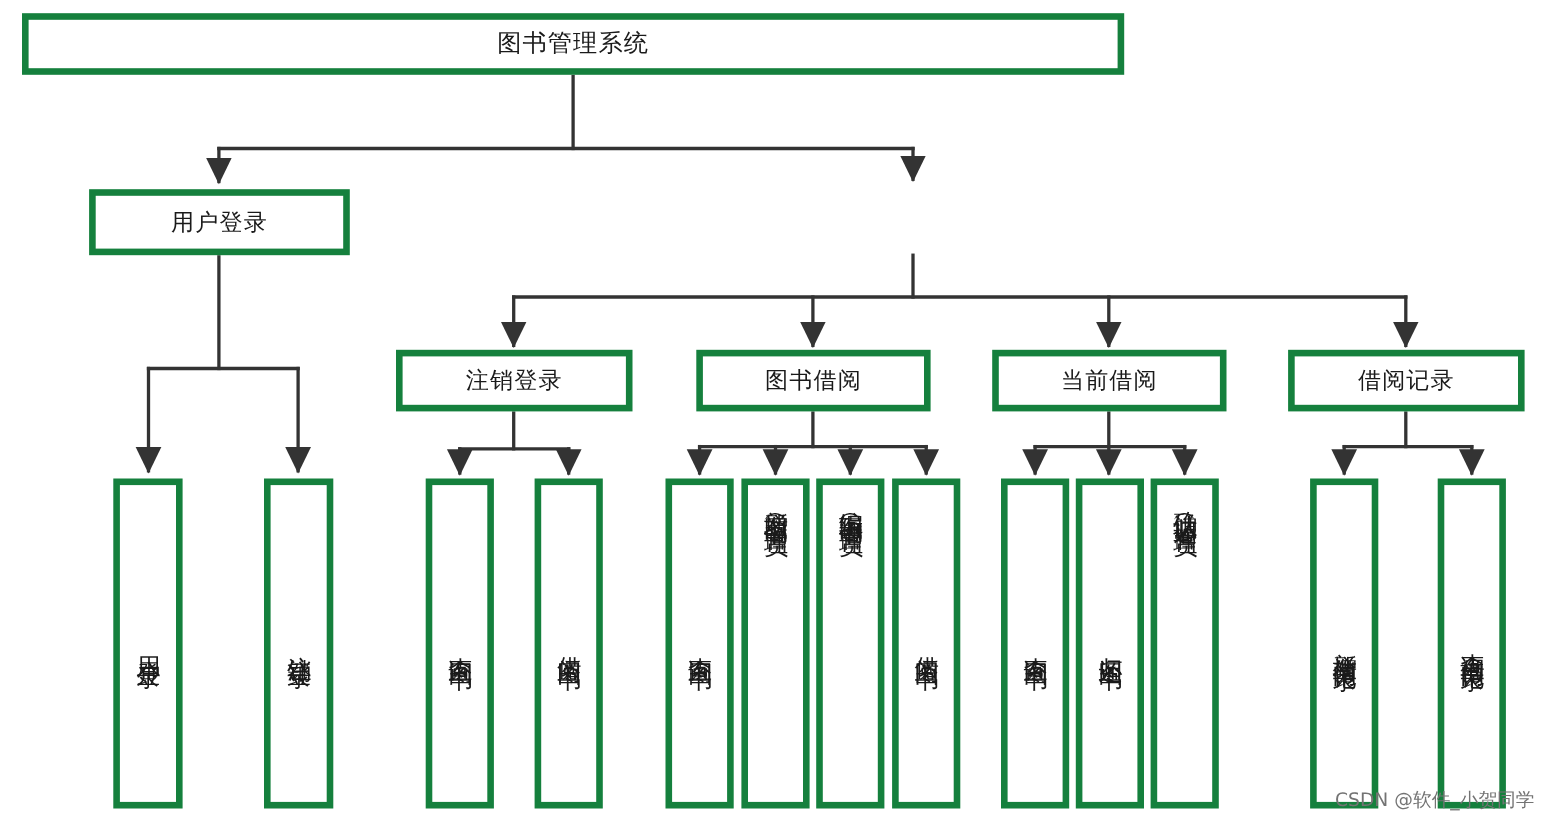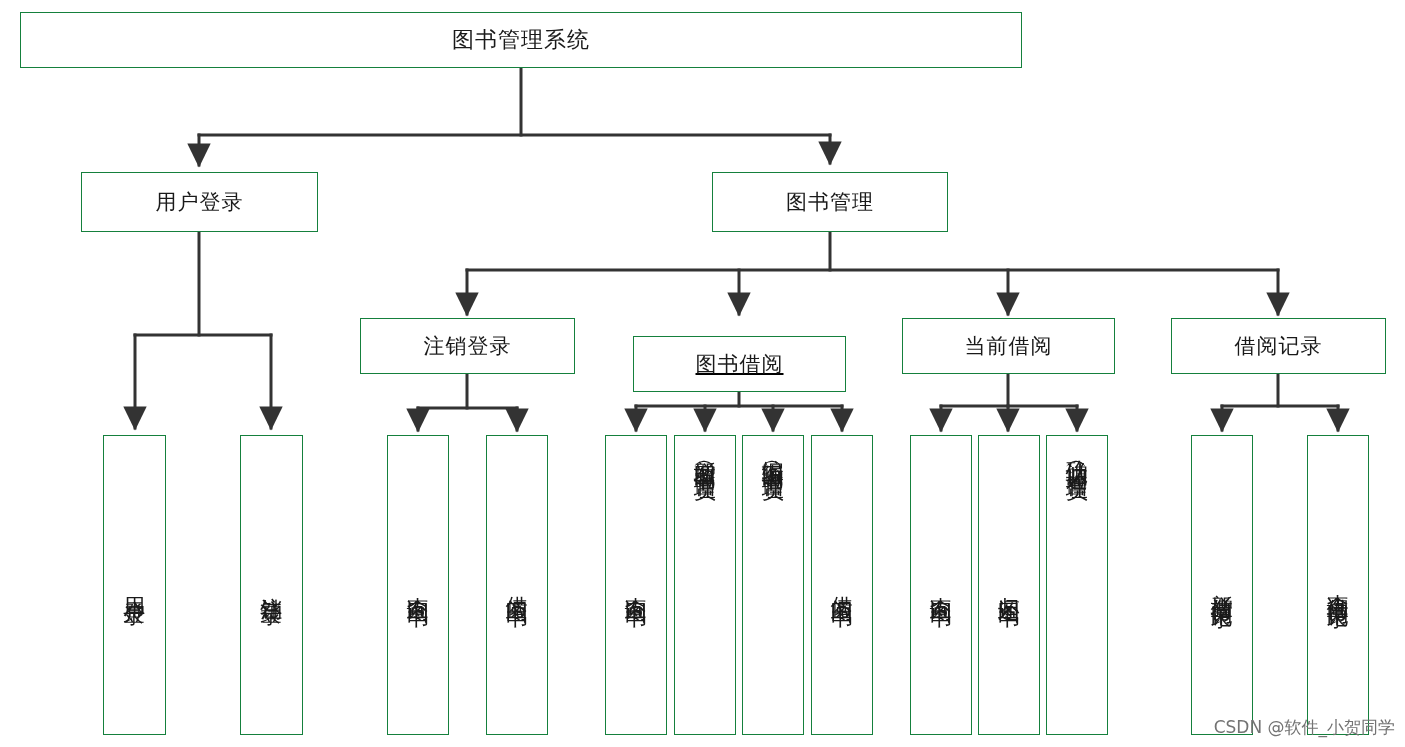--- a/index.html
+++ b/index.html
@@ -22,21 +22,21 @@
     position: absolute;
     left: 0;
     top: 0;
     width: 1405px;
     height: 747px;
   }
   .node {
     position: absolute;
     box-sizing: border-box;
     background: #ffffff;
-    border: 1px solid #15803d;
+    border: 6px solid #15803d;
     display: flex;
     align-items: center;
     justify-content: center;
     z-index: 3;
   }
   .node-label {
     color: #1a1a1a;
     line-height: 1.15;
     white-space: nowrap;
     text-align: center;
@@ -132,29 +132,26 @@
   </svg>
 
   <div class="node horiz" id="root-node" style="left:20px; top:12px; width:1002px; height:56px;">
     <span class="node-label">图书管理系统</span>
   </div>
 
   <div class="node horiz" style="left:81px; top:172px; width:237px; height:60px;">
     <span class="node-label">用户登录</span>
   </div>
 
-  <div class="node horiz" style="left:712px; top:172px; width:236px; height:60px;">
-    <span class="node-label">图书管理</span>
-  </div>
 
   <div class="node horiz" style="left:360px; top:318px; width:215px; height:56px;">
     <span class="node-label">注销登录</span>
   </div>
 
-  <div class="node horiz" style="left:633px; top:336px; width:213px; height:56px;text-decoration:underline;">
+  <div class="node horiz" style="left:633px; top:318px; width:213px; height:56px;">
     <span class="node-label">图书借阅</span>
   </div>
 
   <div class="node horiz" style="left:1171px; top:318px; width:215px; height:56px;">
     <span class="node-label">借阅记录</span>
   </div>
 
   <div class="node horiz" style="left:902px; top:318px; width:213px; height:56px;">
     <span class="node-label">当前借阅</span>
   </div>

